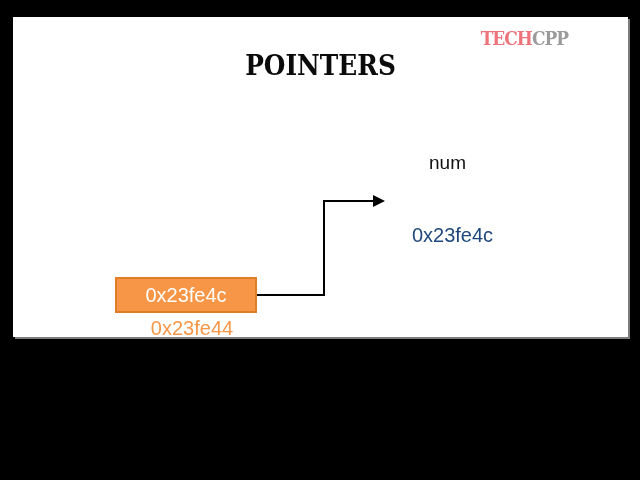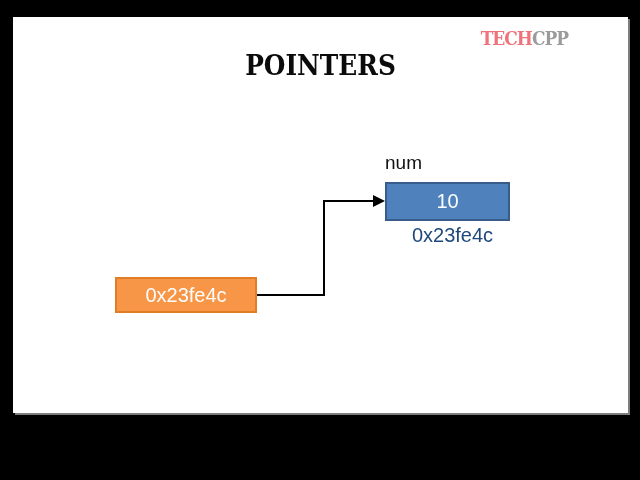--- a/index.html
+++ b/index.html
@@ -13,21 +13,21 @@
     height: 480px;
     background: var(--frame-bg, #000);
     overflow: hidden;
     font-family: "Liberation Sans", sans-serif;
   }
   .slide {
     position: absolute;
     left: 13px;
     top: 17px;
     width: 615px;
-    height: 396px;
+    height: 320px;
     background: var(--slide-bg, #fff);
     box-shadow: 2px 2px 0 #7d7d7d;
   }
   .logo {
     position: absolute;
     top: 11px;
     right: 60px;
     font-family: "DejaVu Serif", "Liberation Serif", serif;
     font-weight: 700;
     font-size: 17px;
@@ -46,21 +46,21 @@
     text-align: center;
     font-family: "DejaVu Serif", "Liberation Serif", serif;
     font-weight: 700;
     font-size: 27px;
     color: #0b0b0b;
     letter-spacing: 0px;
     transform: scale(0.92, 1.05);
   }
   .var-label {
     position: absolute;
-    text-align: left;
+    text-align: center;
     font-size: 19px;
     color: #111;
   }
   .var-box {
     position: absolute;
     box-sizing: border-box;
     display: flex;
     align-items: center;
     justify-content: center;
     color: #fdfdfd;
@@ -113,28 +113,26 @@
 <div class="stage">
   <div class="slide">
 
     <div class="logo">
       <span class="logo-tech">TECH</span><span class="logo-cpp">CPP</span>
     </div>
 
     <h1 class="title">POINTERS</h1>
 
     <div class="var-label num-label">num</div>
-    <div class="var-box num">
-      <span>10</span>
-    </div>
     <div class="num-address">0x23fe4c</div>
 
     <div class="var-box ptr">
       <span>0x23fe4c</span>
     </div>
+    <div class="ptr-address">0x23fe44</div>
 
     <svg class="arrow-svg" viewBox="0 0 615 448" xmlns="http://www.w3.org/2000/svg">
       <path d="M 244 278 L 311 278 L 311 184 L 362 184" fill="none" stroke="var(--arrow-stroke, #000)" stroke-width="2"></path>
       <polygon points="372,184 360,178 360,190" fill="var(--arrow-stroke, #000)"></polygon>
     </svg>
 
   </div>
 </div>
 
 </body></html>

